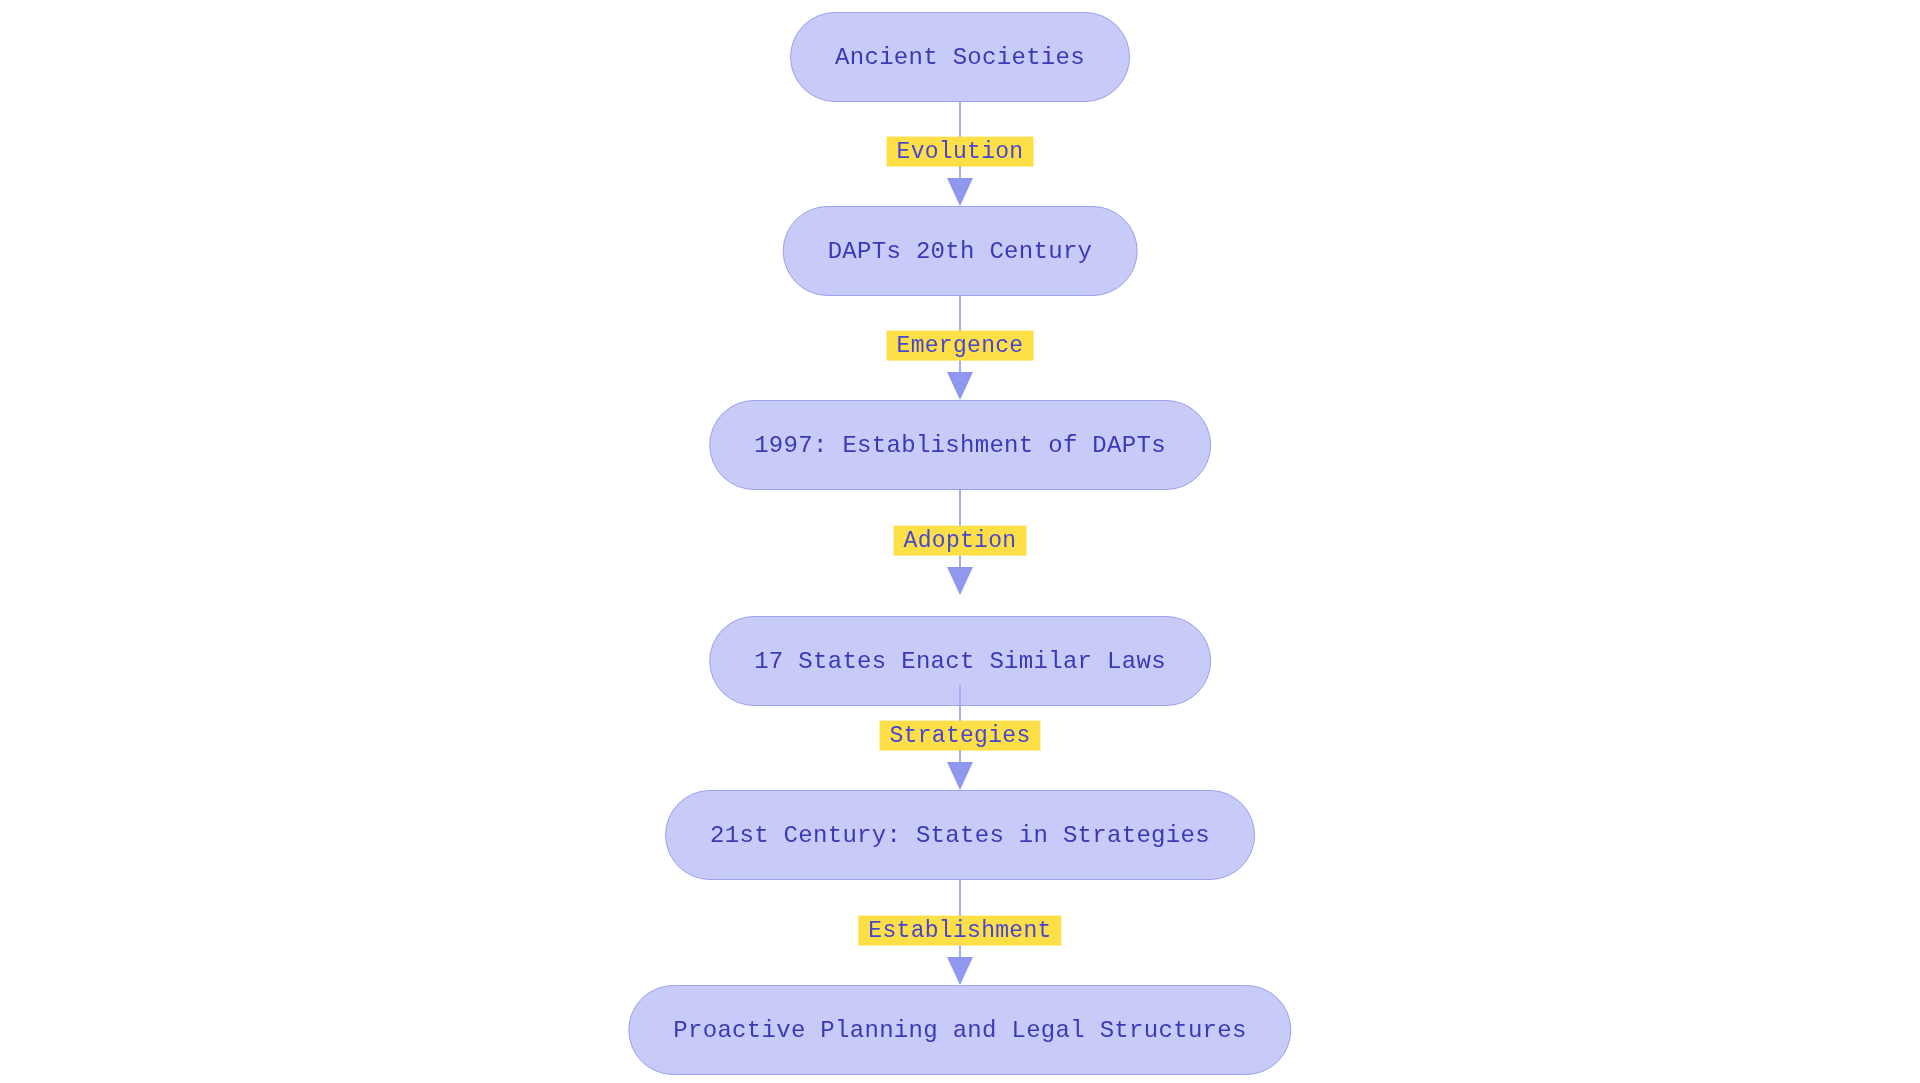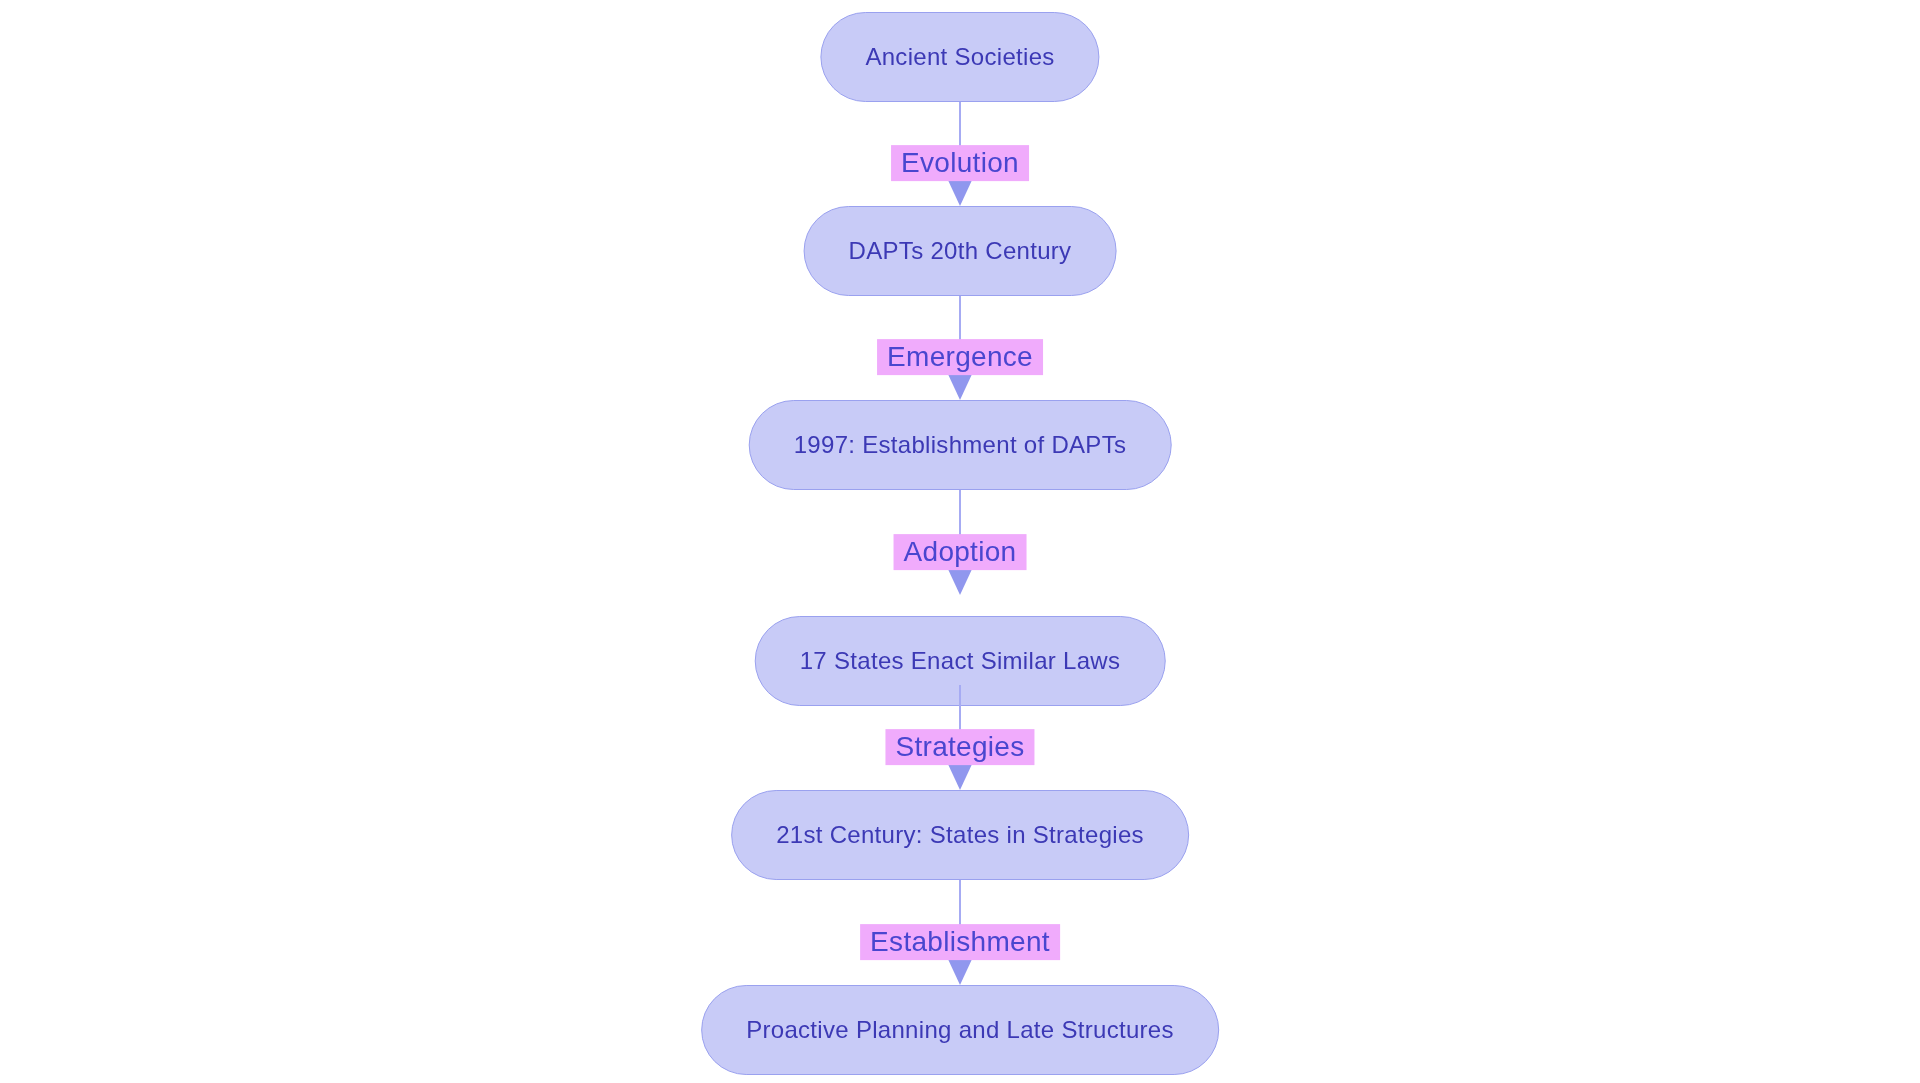--- a/index.html
+++ b/index.html
@@ -11,20 +11,21 @@
     width: 1920px;
     height: 1083px;
     overflow: hidden;
     font-family: "Liberation Sans", sans-serif;
   }
   .canvas {
     position: relative;
     width: 1920px;
     height: 1083px;
     background: #ffffff;
+    font-family: Liberation Mono, monospace;
   }
   .node {
     position: absolute;
     left: 50%;
     transform: translateX(-50%);
     height: 90px;
     box-sizing: border-box;
     background: #c8cbf7;
     border: 1.5px solid #9aa1ef;
     border-radius: 46px;
@@ -60,27 +61,26 @@
     height: 0;
     border-left: 13px solid transparent;
     border-right: 13px solid transparent;
     border-top: 28px solid #9097ee;
   }
   .edge-label {
     position: absolute;
     top: 50%;
     left: 0;
     transform: translate(-50%, -58%);
-    background: #f0abfc;
+    background: #fde047;
     padding: 2px 10px;
-    font-size: 28px;
+    font-size: 23px;
     letter-spacing: 0.3px;
     color: #4946cf;
     white-space: nowrap;
-    margin-top: 12px;
   }
 </style>
 </head>
 <body>
 
 <div class="canvas">
 
   <div class="node" style="top:12px">
     <span class="node-label">Ancient Societies</span>
   </div>
@@ -95,21 +95,21 @@
 
   <div class="node" style="top:616px">
     <span class="node-label">17 States Enact Similar Laws</span>
   </div>
 
   <div class="node" style="top:790px">
     <span class="node-label">21st Century: States in Strategies</span>
   </div>
 
   <div class="node" style="top:985px">
-    <span class="node-label">Proactive Planning and Late Structures</span>
+    <span class="node-label">Proactive Planning and Legal Structures</span>
   </div>
 
   <div class="connector" style="top:102px;height:104px">
     <div class="edge-line"></div>
     <div class="arrowhead"></div>
     <span class="edge-label">Evolution</span>
   </div>
 
   <div class="connector" style="top:296px;height:104px">
     <div class="edge-line"></div>

